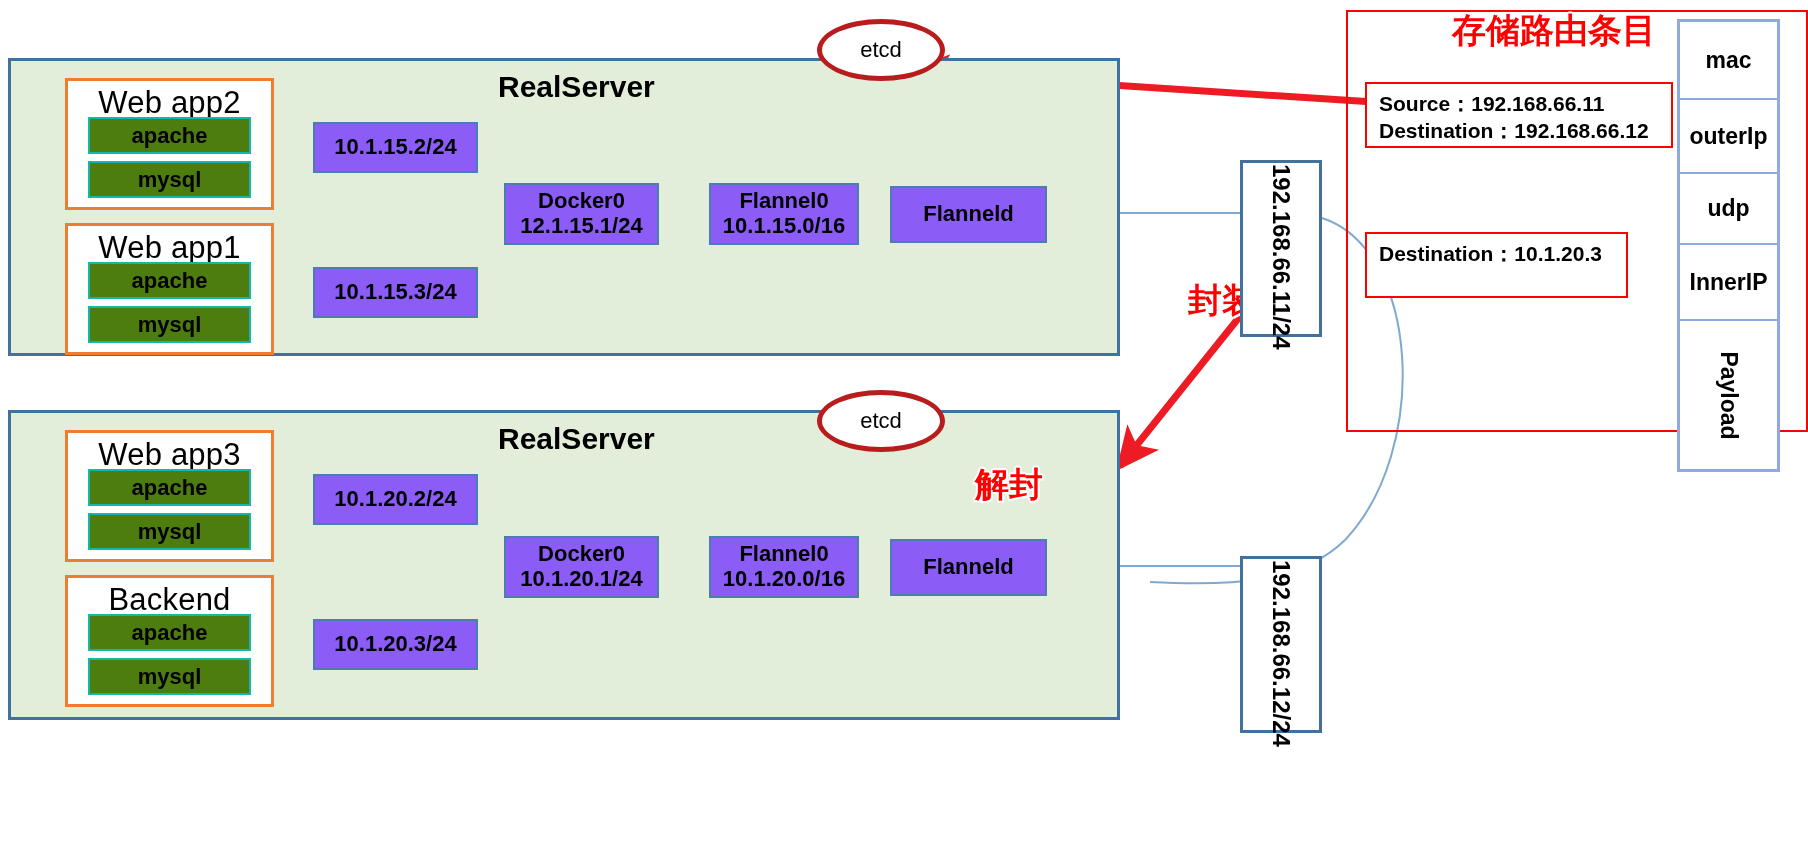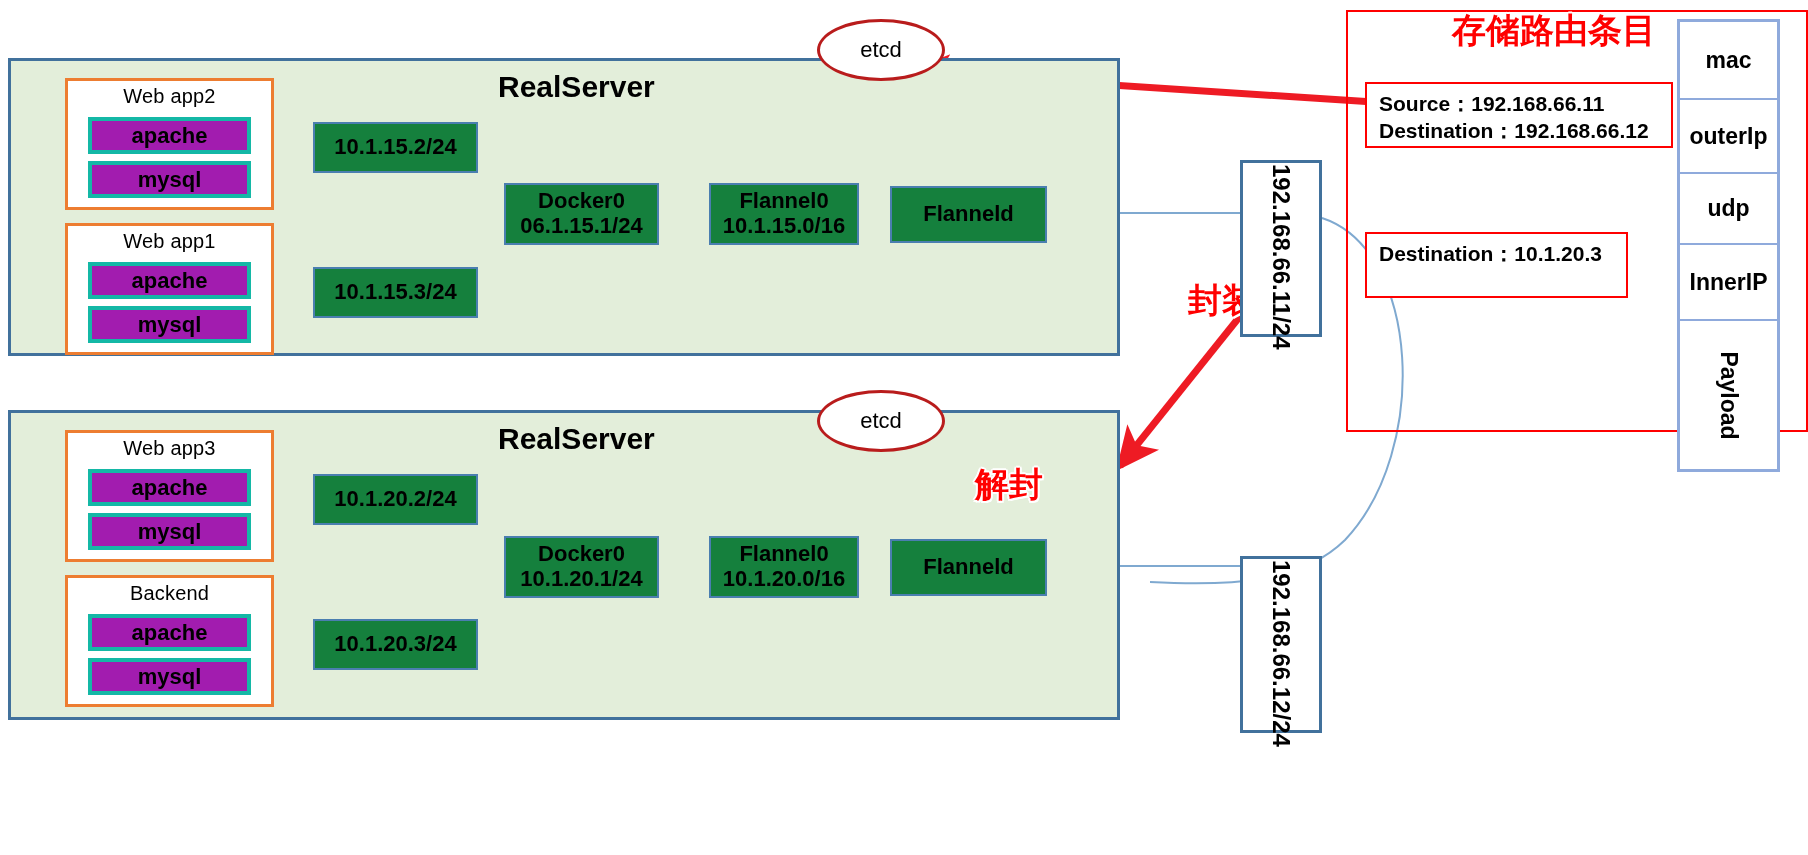--- a/index.html
+++ b/index.html
@@ -5,29 +5,29 @@
   html,body{margin:0;padding:0;background:#ffffff;}
   body{width:1808px;height:855px;position:relative;overflow:hidden;
        font-family:"Liberation Sans","DejaVu Sans",sans-serif;}
   #stage{position:absolute;left:0;top:0;width:1808px;height:855px;}
   svg#wires{position:absolute;left:0;top:0;width:1808px;height:855px;pointer-events:none;}
 
   
   .host{position:absolute;background:#e3eeda;border:3px solid #41719c;box-sizing:border-box;}
   .podbox{position:absolute;background:#ffffff;border:3px solid #ed7d31;box-sizing:border-box;}
   .podtitle{position:absolute;left:0;right:0;top:4px;text-align:center;
-            font-size:20px;color:#000;font-weight:400;letter-spacing:.2px;}
-  .svcbox{position:absolute;background:#a21caf;border:4px solid #14b8a6;box-sizing:border-box;
+            font-size:31px;color:#000;font-weight:400;letter-spacing:.2px;}
+  .svcbox{position:absolute;background:#4d7c0f;border:2px solid #14b8a6;box-sizing:border-box;
           display:flex;align-items:center;justify-content:center;
           font-size:22px;font-weight:bold;color:#000;}
-  .netbox{position:absolute;background:#15803d;border:2px solid #4a7eb0;box-sizing:border-box;
+  .netbox{position:absolute;background:#8b5cf6;border:2px solid #4a7eb0;box-sizing:border-box;
           display:flex;flex-direction:column;align-items:center;justify-content:center;
           font-size:22px;font-weight:bold;color:#000;line-height:1.12;text-align:center;}
   .hosttitle{position:absolute;font-size:30px;color:#000;font-weight:700;}
-  .etcd{position:absolute;border:3px solid #b91c1c;background:#ffffff;border-radius:50%;
+  .etcd{position:absolute;border:5px solid #b91c1c;background:#ffffff;border-radius:50%;
         display:flex;align-items:center;justify-content:center;font-size:22px;color:#000;
         box-sizing:border-box;z-index:6;}
   .vertip{position:absolute;background:#ffffff;border:3px solid #41719c;box-sizing:border-box;z-index:5;}
   .vertip .vt{position:absolute;left:50%;top:50%;
               transform:translate(-50%,-50%) rotate(90deg);
               white-space:nowrap;font-size:24px;font-weight:bold;color:#000;
               width:170px;text-align:center;line-height:1.05;white-space:normal;}
   .redbox{position:absolute;border:2px solid #ff0000;background:transparent;box-sizing:border-box;}
   .sdbox{position:absolute;border:2px solid #ff0000;background:#ffffff;box-sizing:border-box;
          padding:6px 12px 8px 12px;font-size:21px;font-weight:bold;color:#000;line-height:1.3;}
@@ -112,21 +112,21 @@
     <div class="podtitle">Web app1</div>
     <div class="svcbox" style="left:20px;top:36px;width:163px;height:37px;">apache</div>
     <div class="svcbox" style="left:20px;top:80px;width:163px;height:37px;">mysql</div>
   </div>
 
   <div class="netbox" style="left:313px;top:122px;width:165px;height:51px;">10.1.15.2/24</div>
   <div class="netbox" style="left:313px;top:267px;width:165px;height:51px;">10.1.15.3/24</div>
 
   <div class="netbox" style="left:504px;top:183px;width:155px;height:62px;">
     <span>Docker0</span>
-    <span>06.1.15.1/24</span>
+    <span>12.1.15.1/24</span>
   </div>
   <div class="netbox" style="left:709px;top:183px;width:150px;height:62px;">
     <span>Flannel0</span>
     <span>10.1.15.0/16</span>
   </div>
   <div class="netbox" style="left:890px;top:186px;width:157px;height:57px;">Flanneld</div>
 
   <div class="etcd" style="left:817px;top:19px;width:128px;height:62px;">etcd</div>
 
   <div class="vertip" style="left:1240px;top:160px;width:82px;height:177px;">

